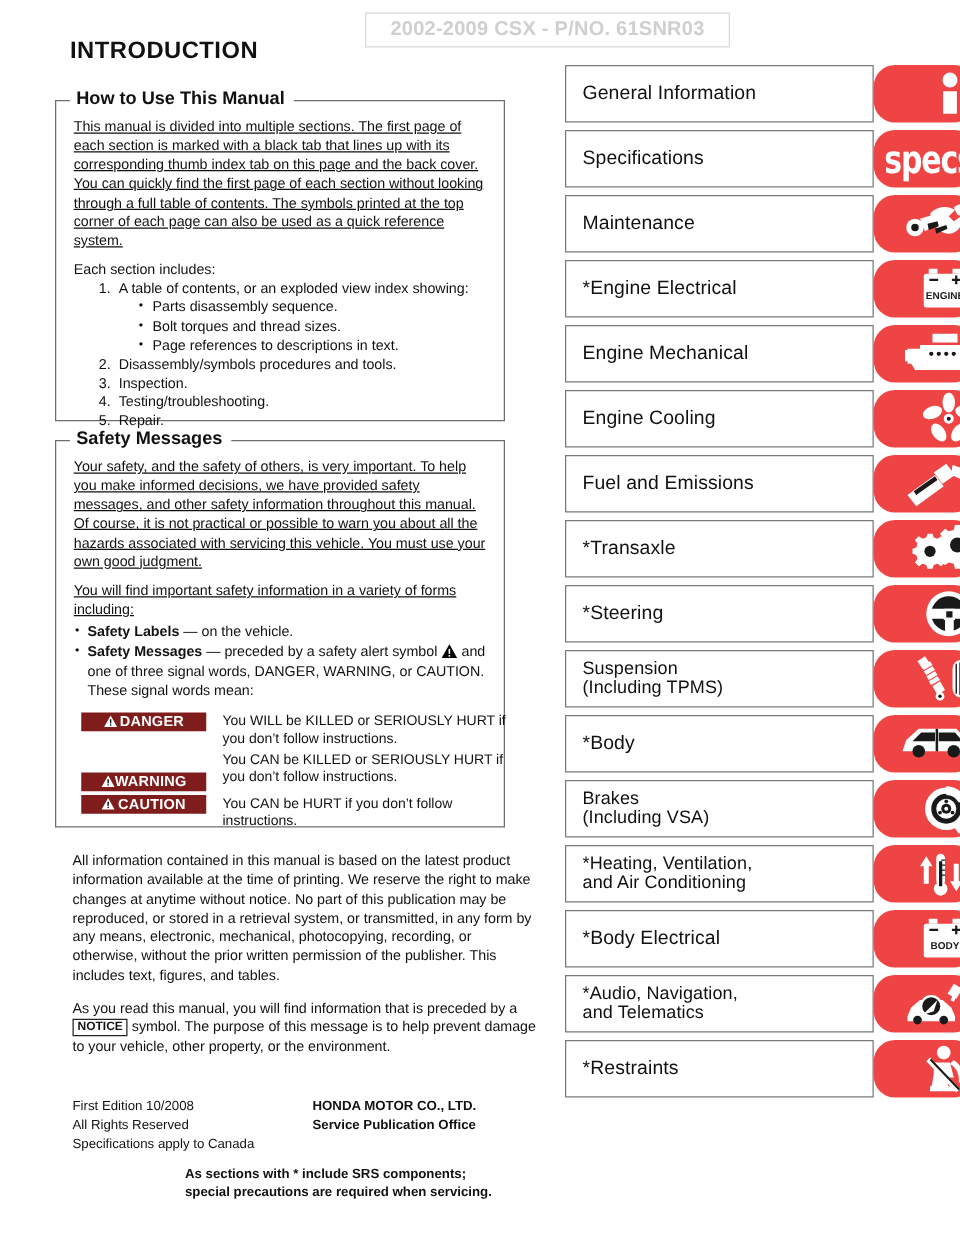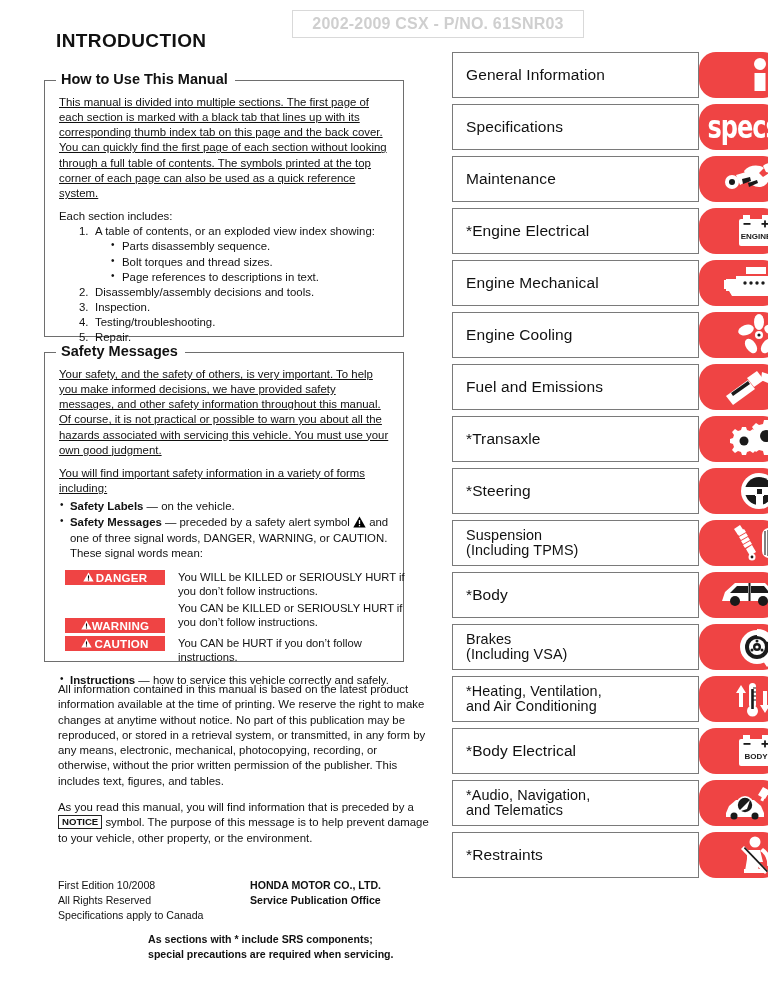--- a/index.html
+++ b/index.html
@@ -99,21 +99,21 @@
     border-collapse:collapse;
   }
   #signal-table td { vertical-align:top; padding:0; }
   #signal-table td.lbl { width:104px; padding-bottom:3px; }
   #signal-table td.desc {
     font-size:11.2px; line-height:1.25; padding-left:9px; padding-bottom:3px;
   }
   .sigbox {
     display:flex; align-items:center; justify-content:center;
     gap:2px;
-    background:#ef4444; color:#fff;
+    background:#7f1d1d; color:#fff;
     height:15px; width:100px;
     font-size:11.6px; font-weight:bold;
     letter-spacing:.2px;
   }
   .sigbox .wtri svg { display:block; }
 
   .notice-box {
     display:inline-block;
     border:1.2px solid #222;
     padding:0 3px;
@@ -198,21 +198,21 @@
           <span class="num">1.</span>
           <span>A table of contents, or an exploded view index showing:</span>
           <ul class="bullets">
             <li>Parts disassembly sequence.</li>
             <li>Bolt torques and thread sizes.</li>
             <li>Page references to descriptions in text.</li>
           </ul>
         </li>
         <li>
           <span class="num">2.</span>
-          <span>Disassembly/assembly decisions and tools.</span>
+          <span>Disassembly/symbols procedures and tools.</span>
         </li>
         <li>
           <span class="num">3.</span>
           <span>Inspection.</span>
         </li>
         <li>
           <span class="num">4.</span>
           <span>Testing/troubleshooting.</span>
         </li>
         <li>
@@ -289,25 +289,20 @@
                     </svg>
                   </span>
                 <span>CAUTION</span>
               </div>
             </td>
             <td class="desc">You CAN be HURT if you don’t follow instructions.</td>
           </tr>
         </tbody>
       </table>
 
-      <ul class="dotlist">
-        <li>
-          <span class="b">Instructions</span><span> — how to service this vehicle correctly and safely.</span>
-        </li>
-      </ul>
     </div>
   </section>
 
   <div id="closing">
     <p>All information contained in this manual is based on the latest product information available at the time of printing. We reserve the right to make changes at anytime without notice. No part of this publication may be reproduced, or stored in a retrieval system, or transmitted, in any form by any means, electronic, mechanical, photocopying, recording, or otherwise, without the prior written permission of the publisher. This includes text, figures, and tables.</p>
     <p><span>As you read this manual, you will find information that is preceded by a </span><span class="notice-box">NOTICE</span><span> symbol. The purpose of this message is to help prevent damage to your vehicle, other property, or the environment.</span></p>
   </div>
 
   <div id="footer-left">
     <div>First Edition 10/2008</div>

